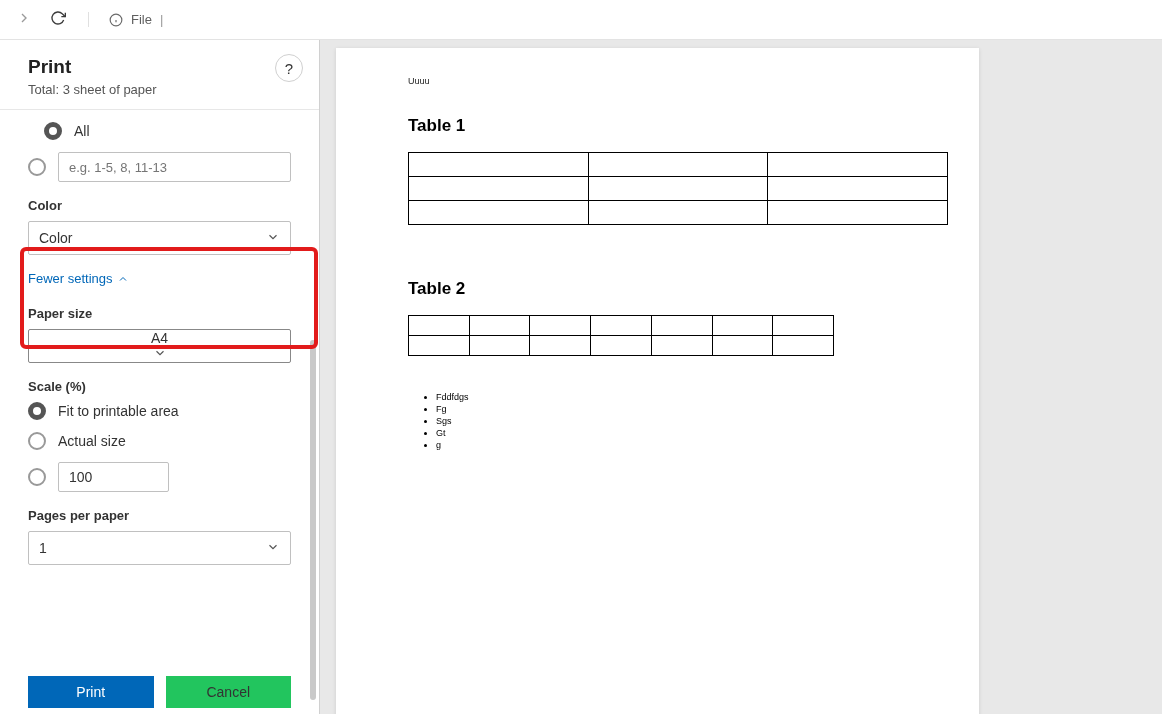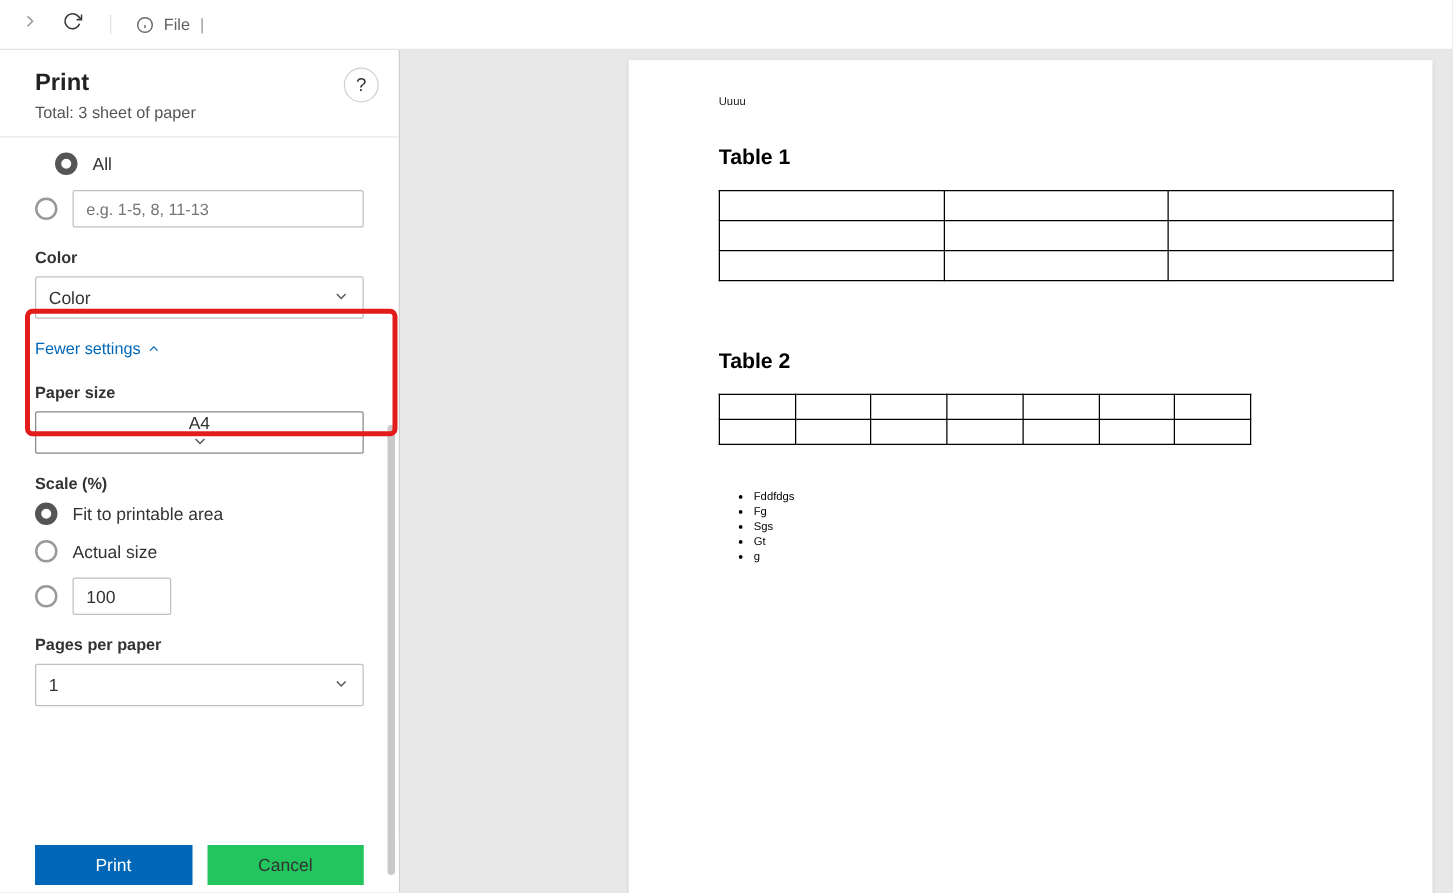--- a/index.html
+++ b/index.html
@@ -137,21 +137,21 @@
     .txt-input {
       flex: 1;
       height: 30px;
       padding: 0 10px;
       border: 1px solid #c0c0c0;
       border-radius: 2px;
       font-size: 13px;
       color: #333;
     }
     .txt-input-small {
-      width: 79px;
+      width: 111px;
       height: 30px;
       padding: 0 10px;
       border: 1px solid #c0c0c0;
       border-radius: 2px;
       font-size: 14px;
       color: #333;
     }
 
     .select-ctl {
       width: 100%;
@@ -228,21 +228,21 @@
       height: 360px;
       width: 6px;
       background: #c9c9c9;
       border-radius: 3px;
     }
 
     
     .preview-area {
       flex: 1;
       display: flex;
-      justify-content: flex-end;
+      justify-content: flex-start;
       padding: 8px 16px;
       overflow: auto;
     }
     .page {
       width: 643px;
       min-height: 900px;
       background: #fff;
       box-shadow: 0 1px 4px rgba(0,0,0,0.12);
       padding: 28px 72px;
       color: #000;

